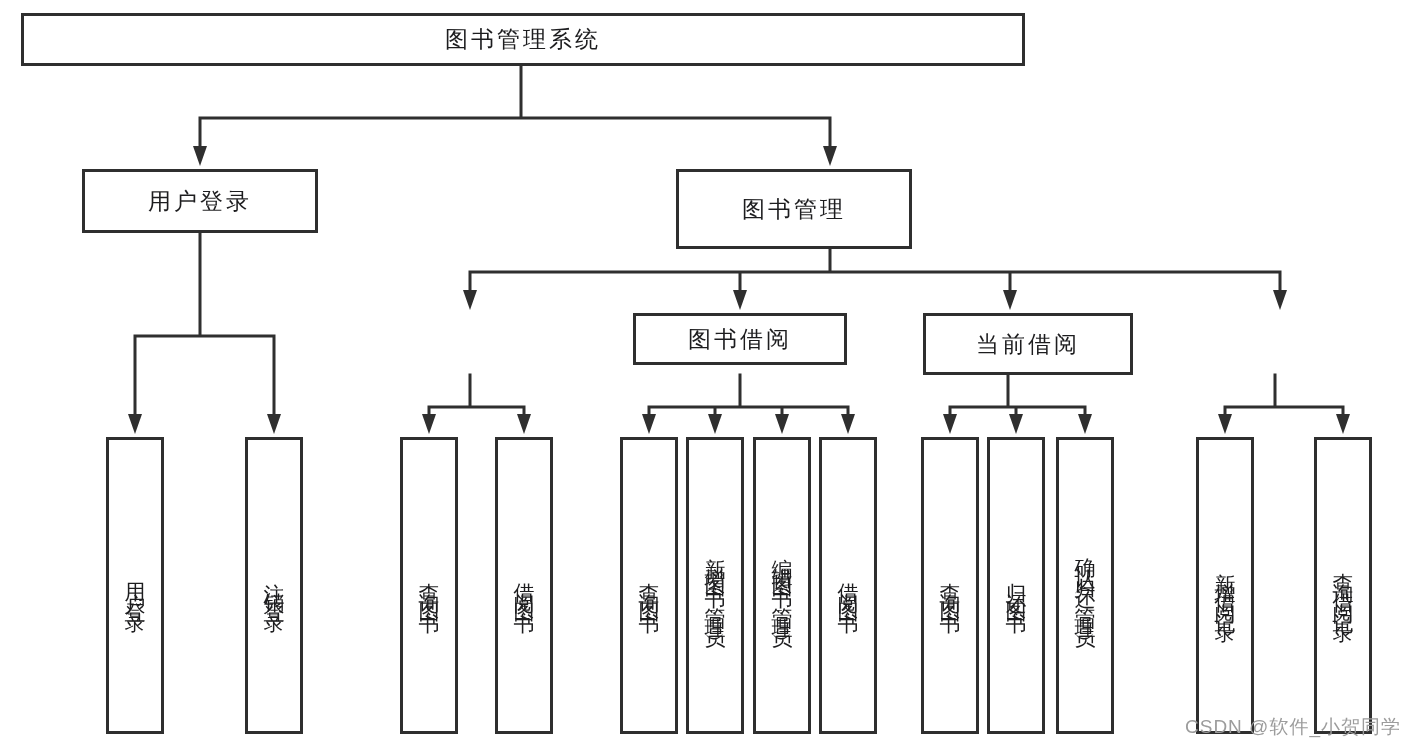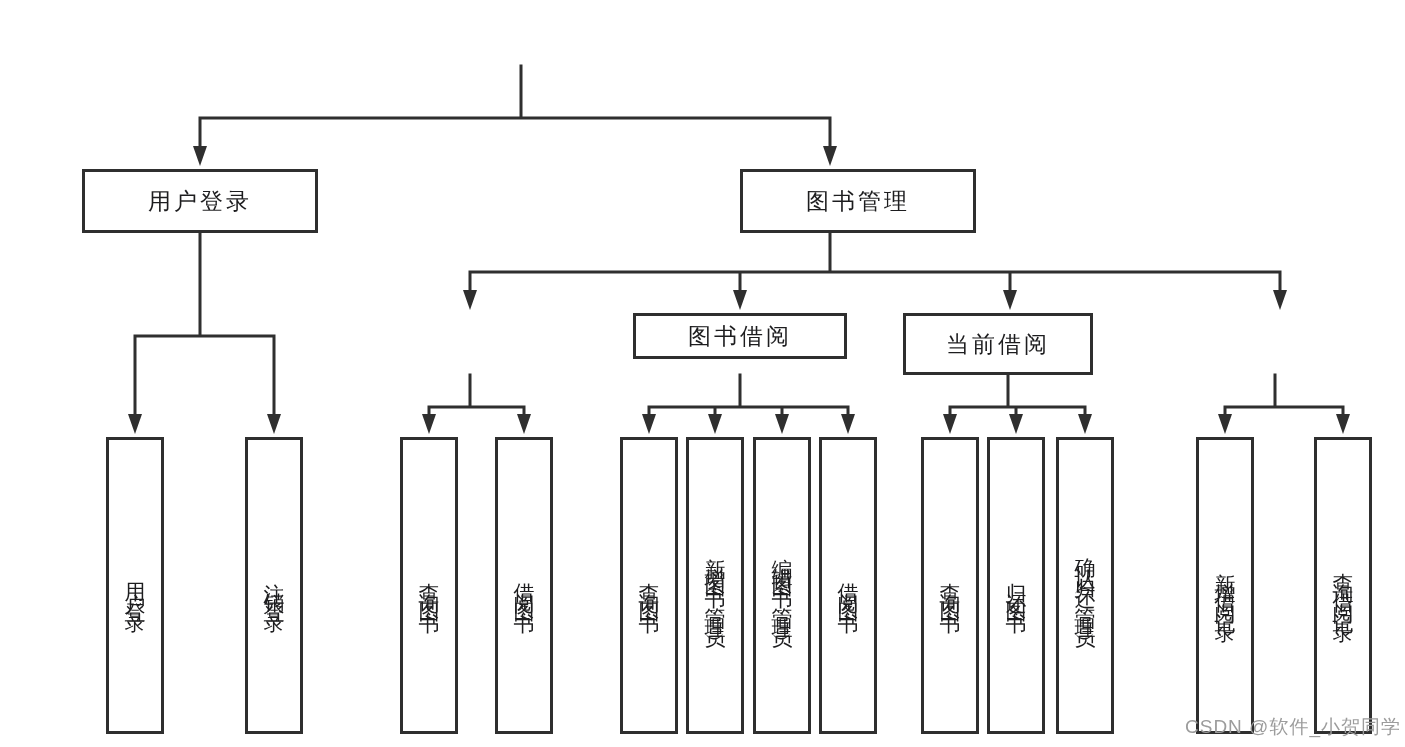--- a/index.html
+++ b/index.html
@@ -53,32 +53,35 @@
       <polygon points="775,414 789,414 782,434"></polygon>
       <polygon points="841,414 855,414 848,434"></polygon>
       <polygon points="943,414 957,414 950,434"></polygon>
       <polygon points="1009,414 1023,414 1016,434"></polygon>
       <polygon points="1078,414 1092,414 1085,434"></polygon>
       <polygon points="1218,414 1232,414 1225,434"></polygon>
       <polygon points="1336,414 1350,414 1343,434"></polygon>
     </g>
   </svg>
 
+  <div class="node h" style="left:21px;top:13px;width:1004px;height:53px">
+    <span>图书管理系统</span>
+  </div>
 
   <div class="node h" style="left:82px;top:169px;width:236px;height:64px">
     <span>用户登录</span>
   </div>
-  <div class="node h" style="left:740px;top:169px;width:236px;height:64px">
+  <div class="node h" style="left:676px;top:169px;width:236px;height:80px">
     <span>图书管理</span>
   </div>
 
-  <div class="node h" style="left:633px;top:313px;width:214px;height:46px">
+  <div class="node h" style="left:633px;top:313px;width:214px;height:52px">
     <span>图书借阅</span>
   </div>
-  <div class="node h" style="left:903px;top:313px;width:190px;height:62px">
+  <div class="node h" style="left:923px;top:313px;width:210px;height:62px">
     <span>当前借阅</span>
   </div>
 
   <div class="node v" style="left:106px;top:437px;width:58px;height:297px">
     <span>用户登录</span>
   </div>
   <div class="node v" style="left:245px;top:437px;width:58px;height:297px">
     <span>注销登录</span>
   </div>
 

